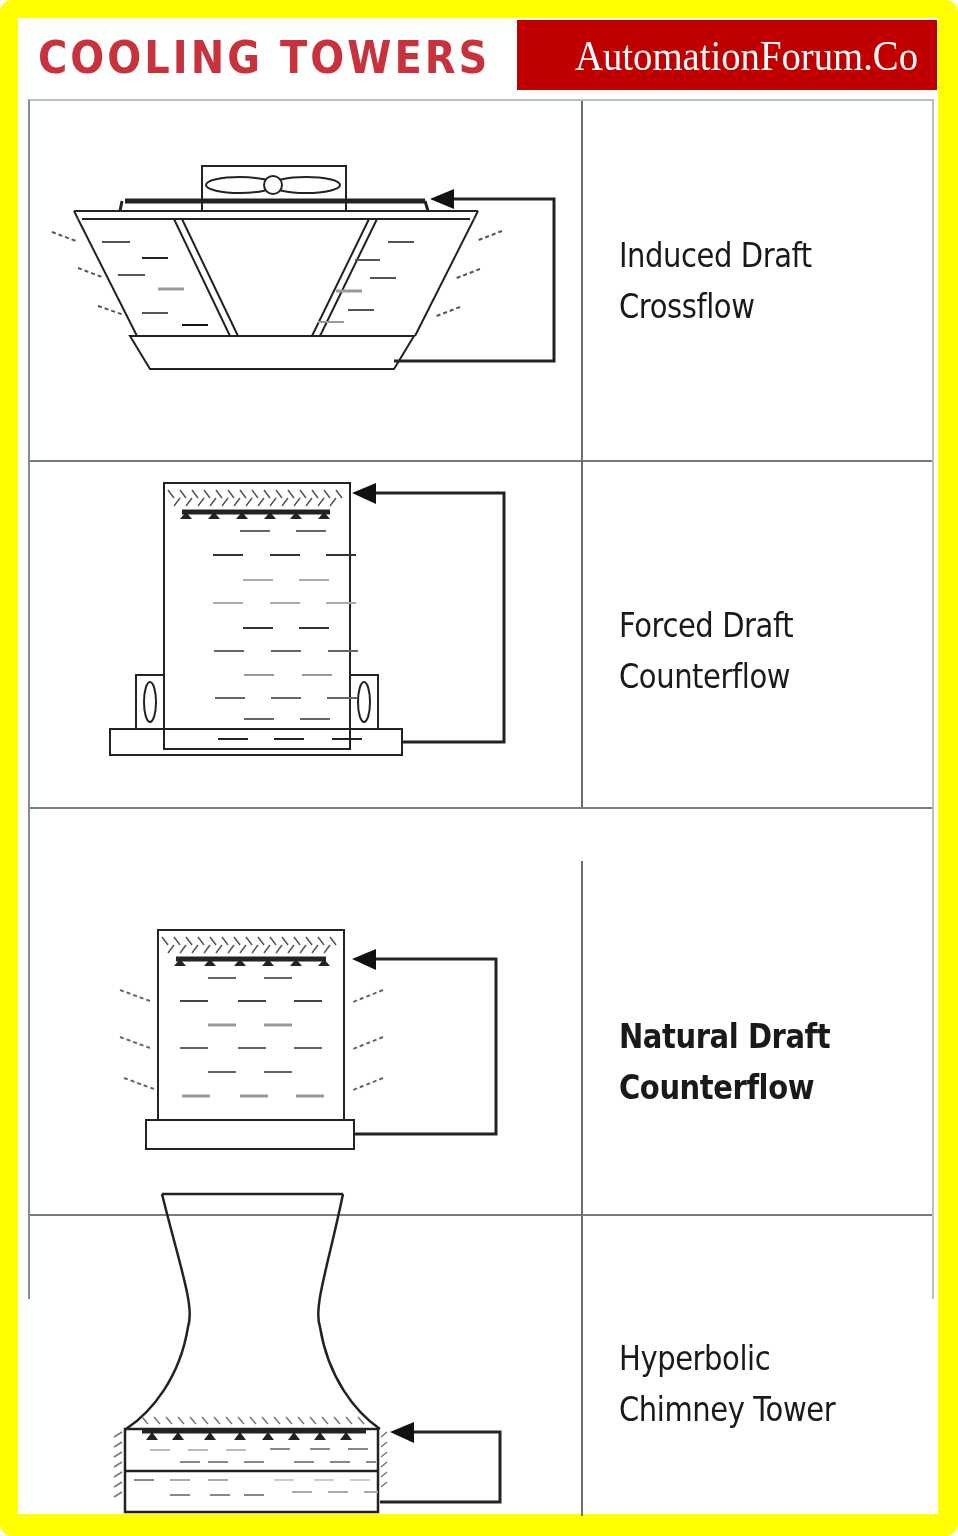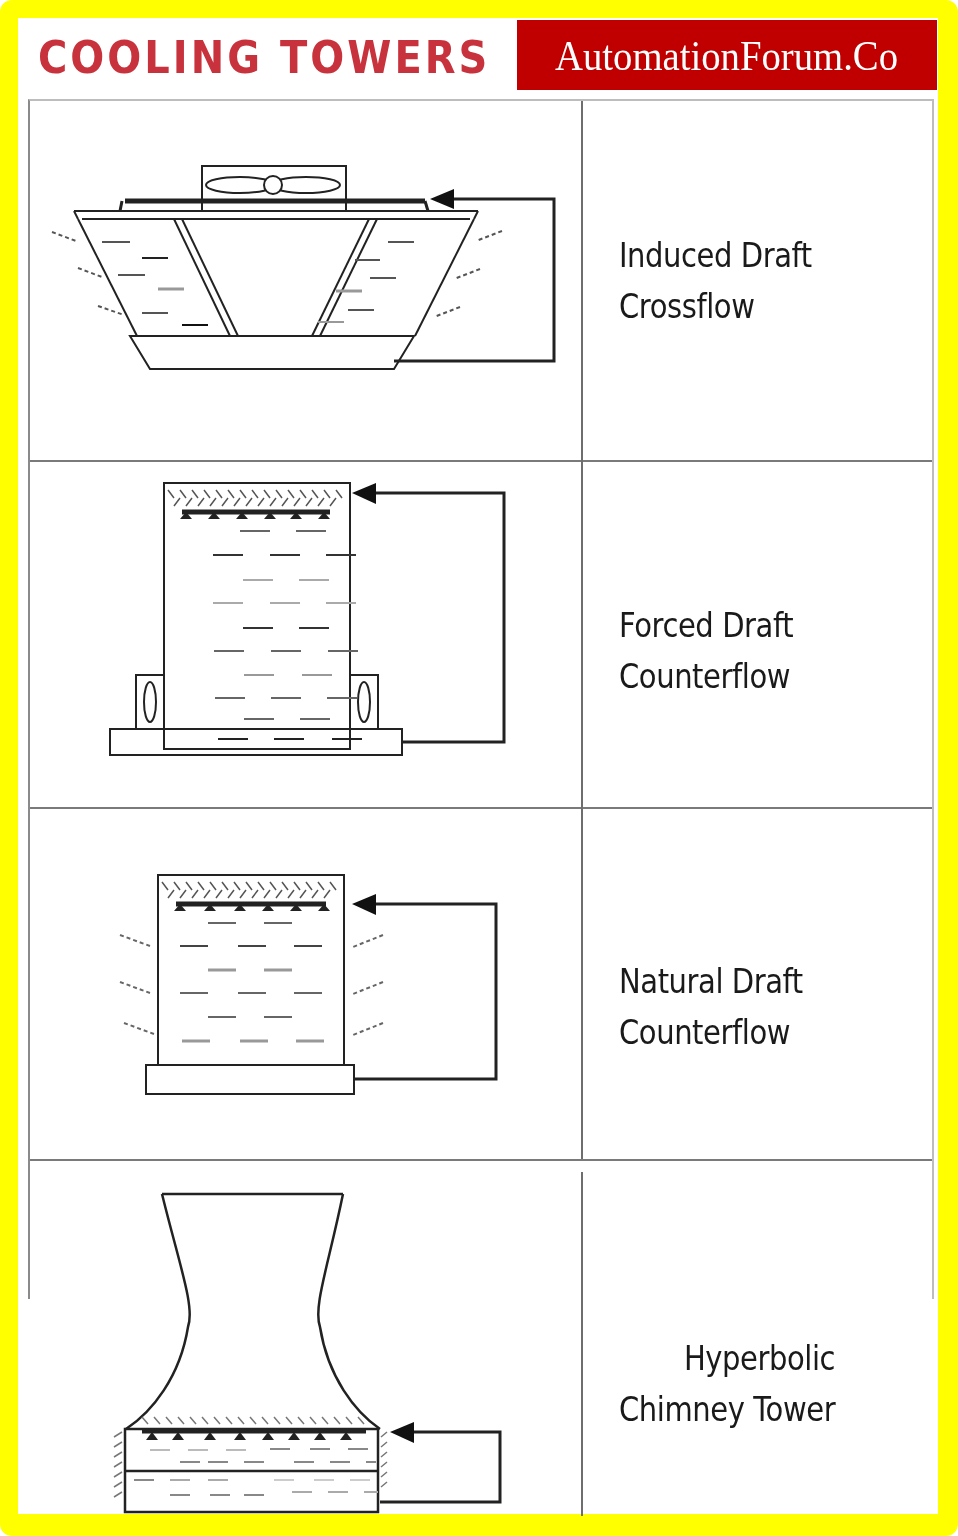--- a/index.html
+++ b/index.html
@@ -14,37 +14,37 @@
   }
   .title {
     position: absolute; left: 38px; top: 32px;
     font-family: "DejaVu Sans", sans-serif; font-weight: bold;
     font-size: 40px; letter-spacing: 3px; color: #c8323c;
     transform: scaleY(1.1); transform-origin: left top;
   }
   .brand {
     position: absolute; left: 517px; top: 20px; width: 420px; height: 70px;
     background: #c00000;
-    display: flex; align-items: center; justify-content: center;
+    display: flex; align-items: center; justify-content: flex-end;
   }
   .brand span {
     font-family: "Liberation Serif", serif; font-size: 43px; color: #ffffff;
     transform: scaleX(0.9);
   }
   .table {
     position: absolute; left: 28px; top: 99px; width: 906px; height: 1200px;
     border-left: 2px solid #8a8a8a; border-right: 2px solid #bdbdbd;
     border-top: 2px solid #bdbdbd;
     box-sizing: border-box;
   }
   .row {
     position: absolute; left: 0; width: 100%;
     border-bottom: 2px solid #7a7a7a; box-sizing: border-box;
   }
-  .row.last { border-bottom: none; text-align: right; }
+  .row.last { border-bottom: none; }
   .divider {
     position: absolute; left: 551px; top: 0; width: 2px; height: 100%;
     background: #6e6e6e;
   }
   .figure { position: absolute; left: 0; top: 0; width: 551px; height: 100%; }
   .label {
     position: absolute; left: 589px;
     font-family: "DejaVu Sans", sans-serif; font-size: 33px; line-height: 51px;
     color: #1a1a1a; letter-spacing: -0.5px;
     transform: scaleX(0.88); transform-origin: left top;
@@ -186,21 +186,21 @@
         </g>
       </svg>
     </div>
     <div class="divider"></div>
     <div class="label" style="top:146px;">
       <div>Forced Draft</div>
       <div>Counterflow</div>
     </div>
   </div>
 
-  <div class="row" style="top:705px; height:355px;">
+  <div class="row" style="top:760px; height:355px;font-weight:bold;">
     <div class="figure">
       <svg width="551" height="355" viewBox="0 0 551 355">
         <g stroke="#222" fill="none" stroke-width="2">
           <rect x="128" y="69" width="186" height="190"></rect>
           <g stroke="#555" stroke-width="1.5">
             <path d="M132 76 l6 8 M144 76 l6 8 M156 76 l6 8 M168 76 l6 8 M180 76 l6 8 M192 76 l6 8 M204 76 l6 8 M216 76 l6 8 M228 76 l6 8 M240 76 l6 8 M252 76 l6 8 M264 76 l6 8 M276 76 l6 8 M288 76 l6 8 M300 76 l6 8"></path>
             <path d="M138 92 l6 -8 M150 92 l6 -8 M162 92 l6 -8 M174 92 l6 -8 M186 92 l6 -8 M198 92 l6 -8 M210 92 l6 -8 M222 92 l6 -8 M234 92 l6 -8 M246 92 l6 -8 M258 92 l6 -8 M270 92 l6 -8 M282 92 l6 -8 M294 92 l6 -8"></path>
           </g>
           <line x1="146" y1="98" x2="296" y2="98" stroke-width="5"></line>
           <g fill="#222" stroke="none">

